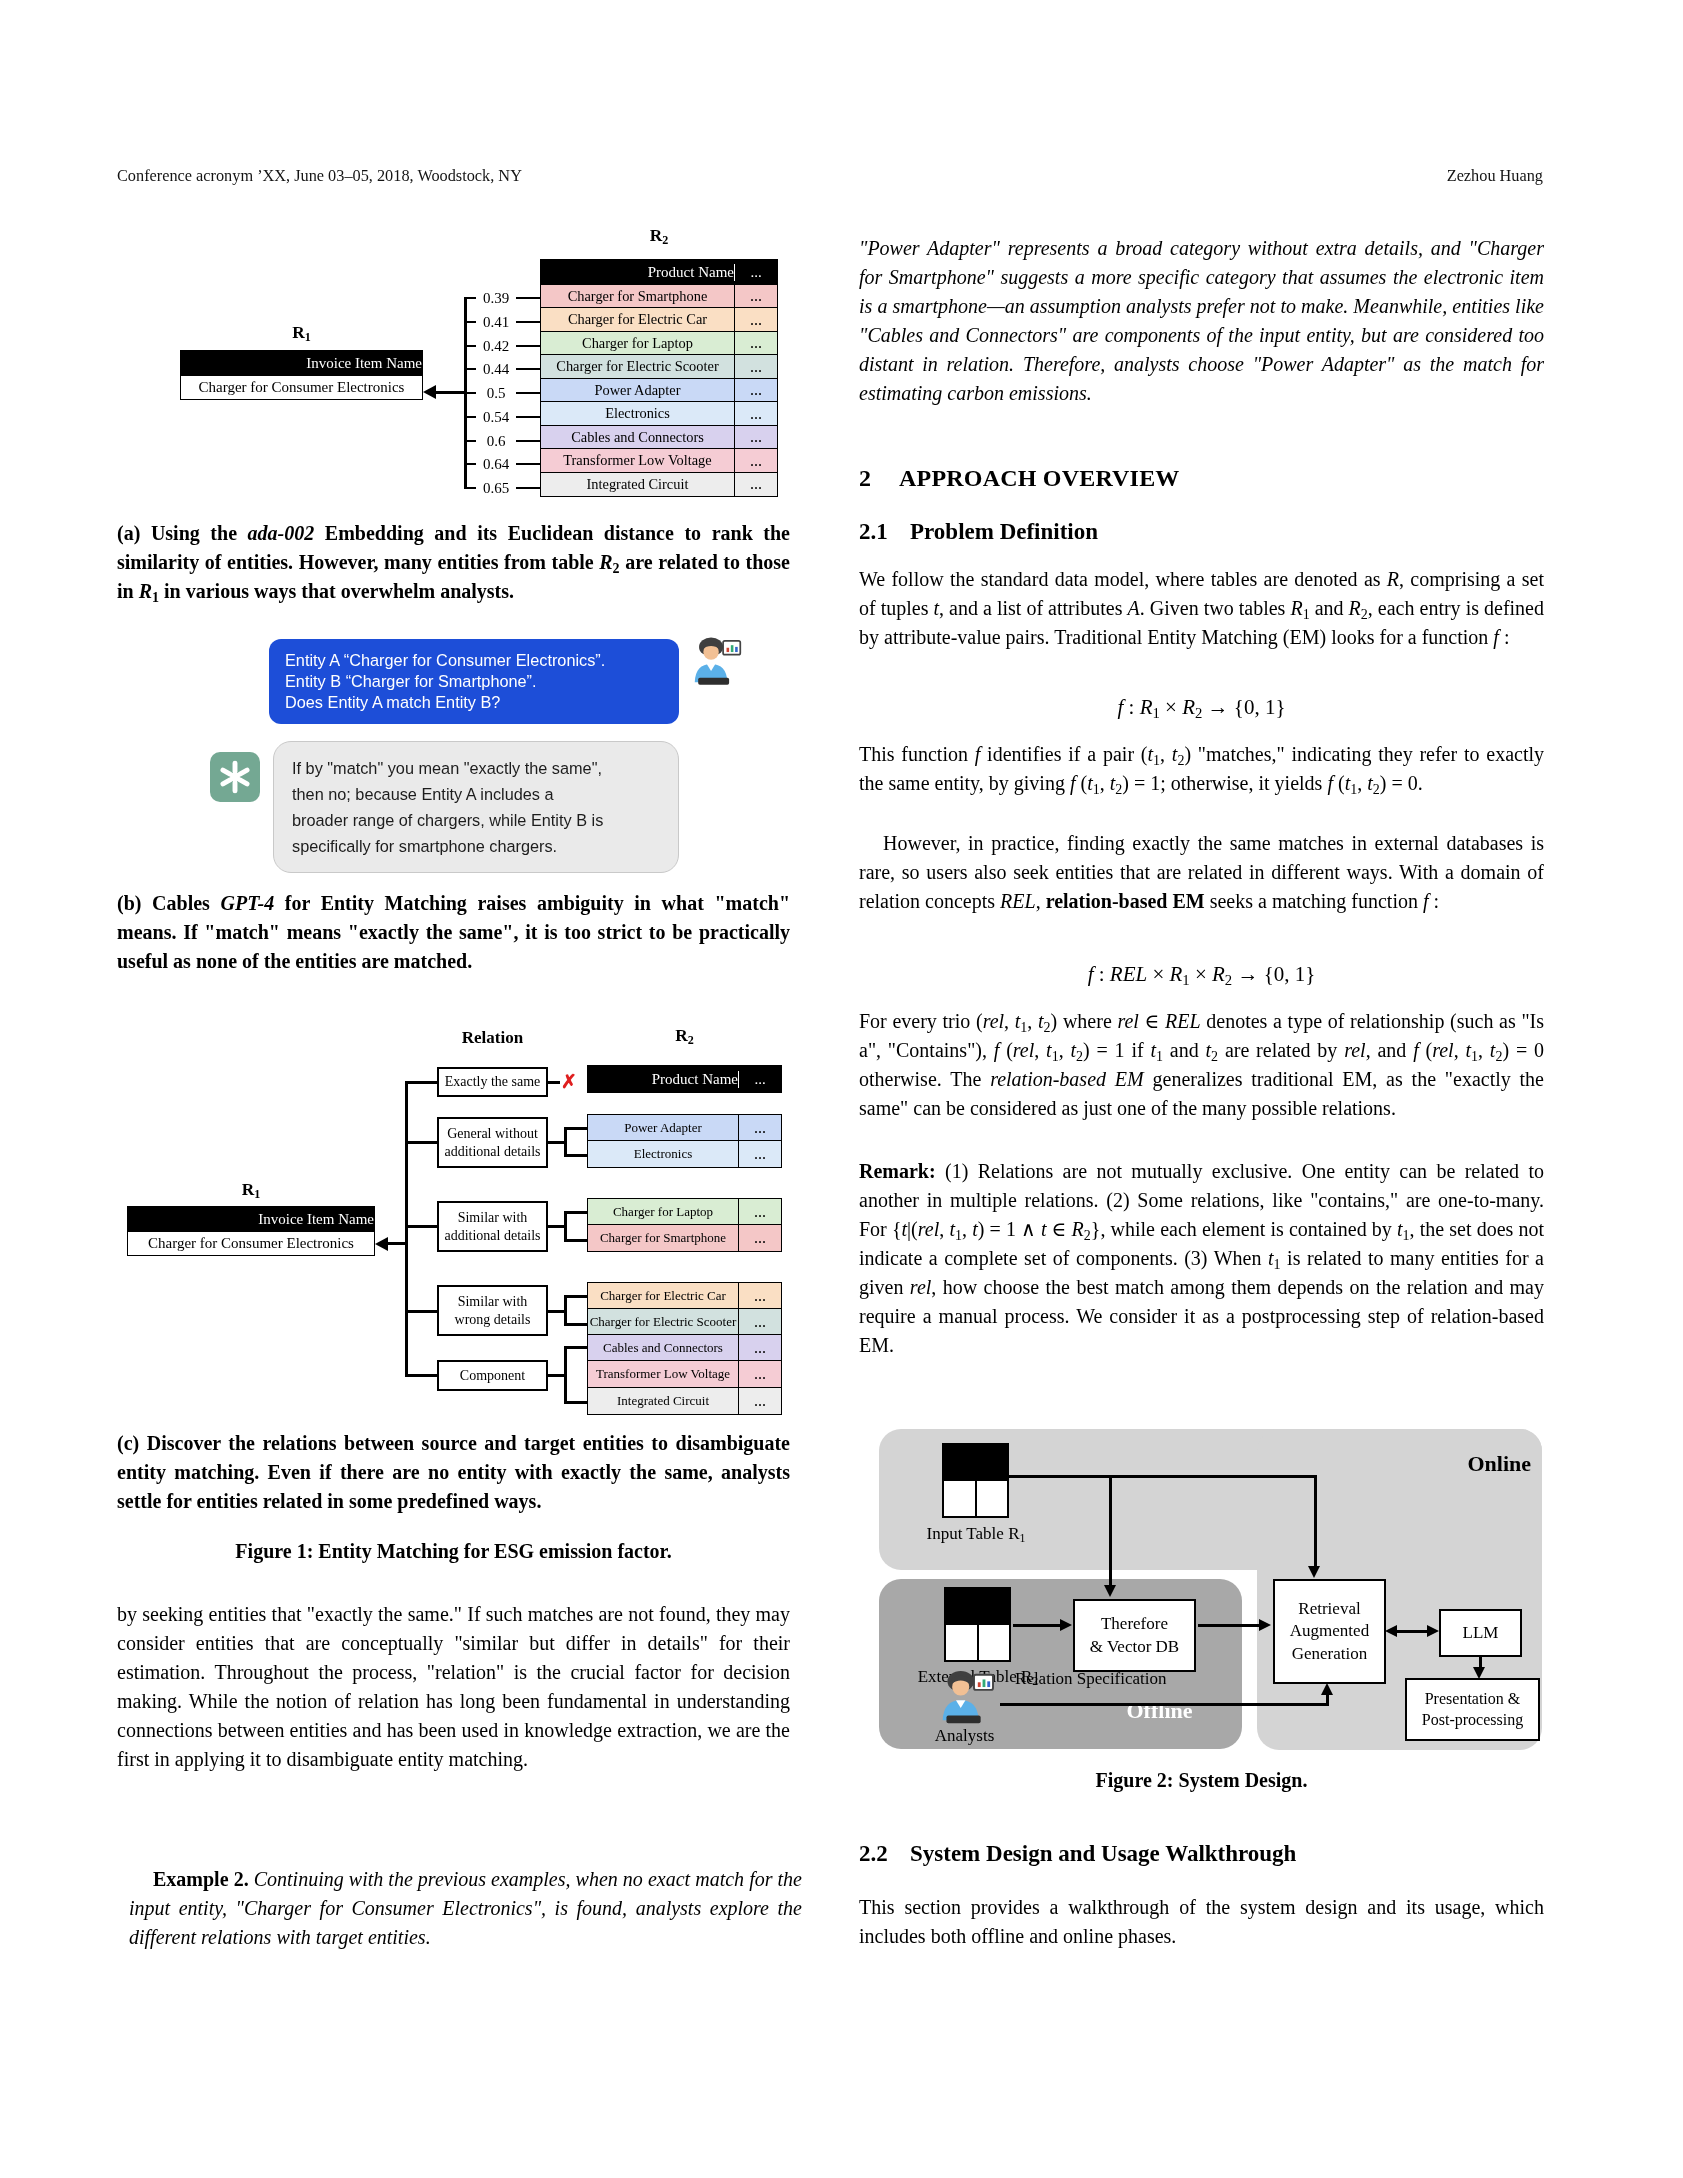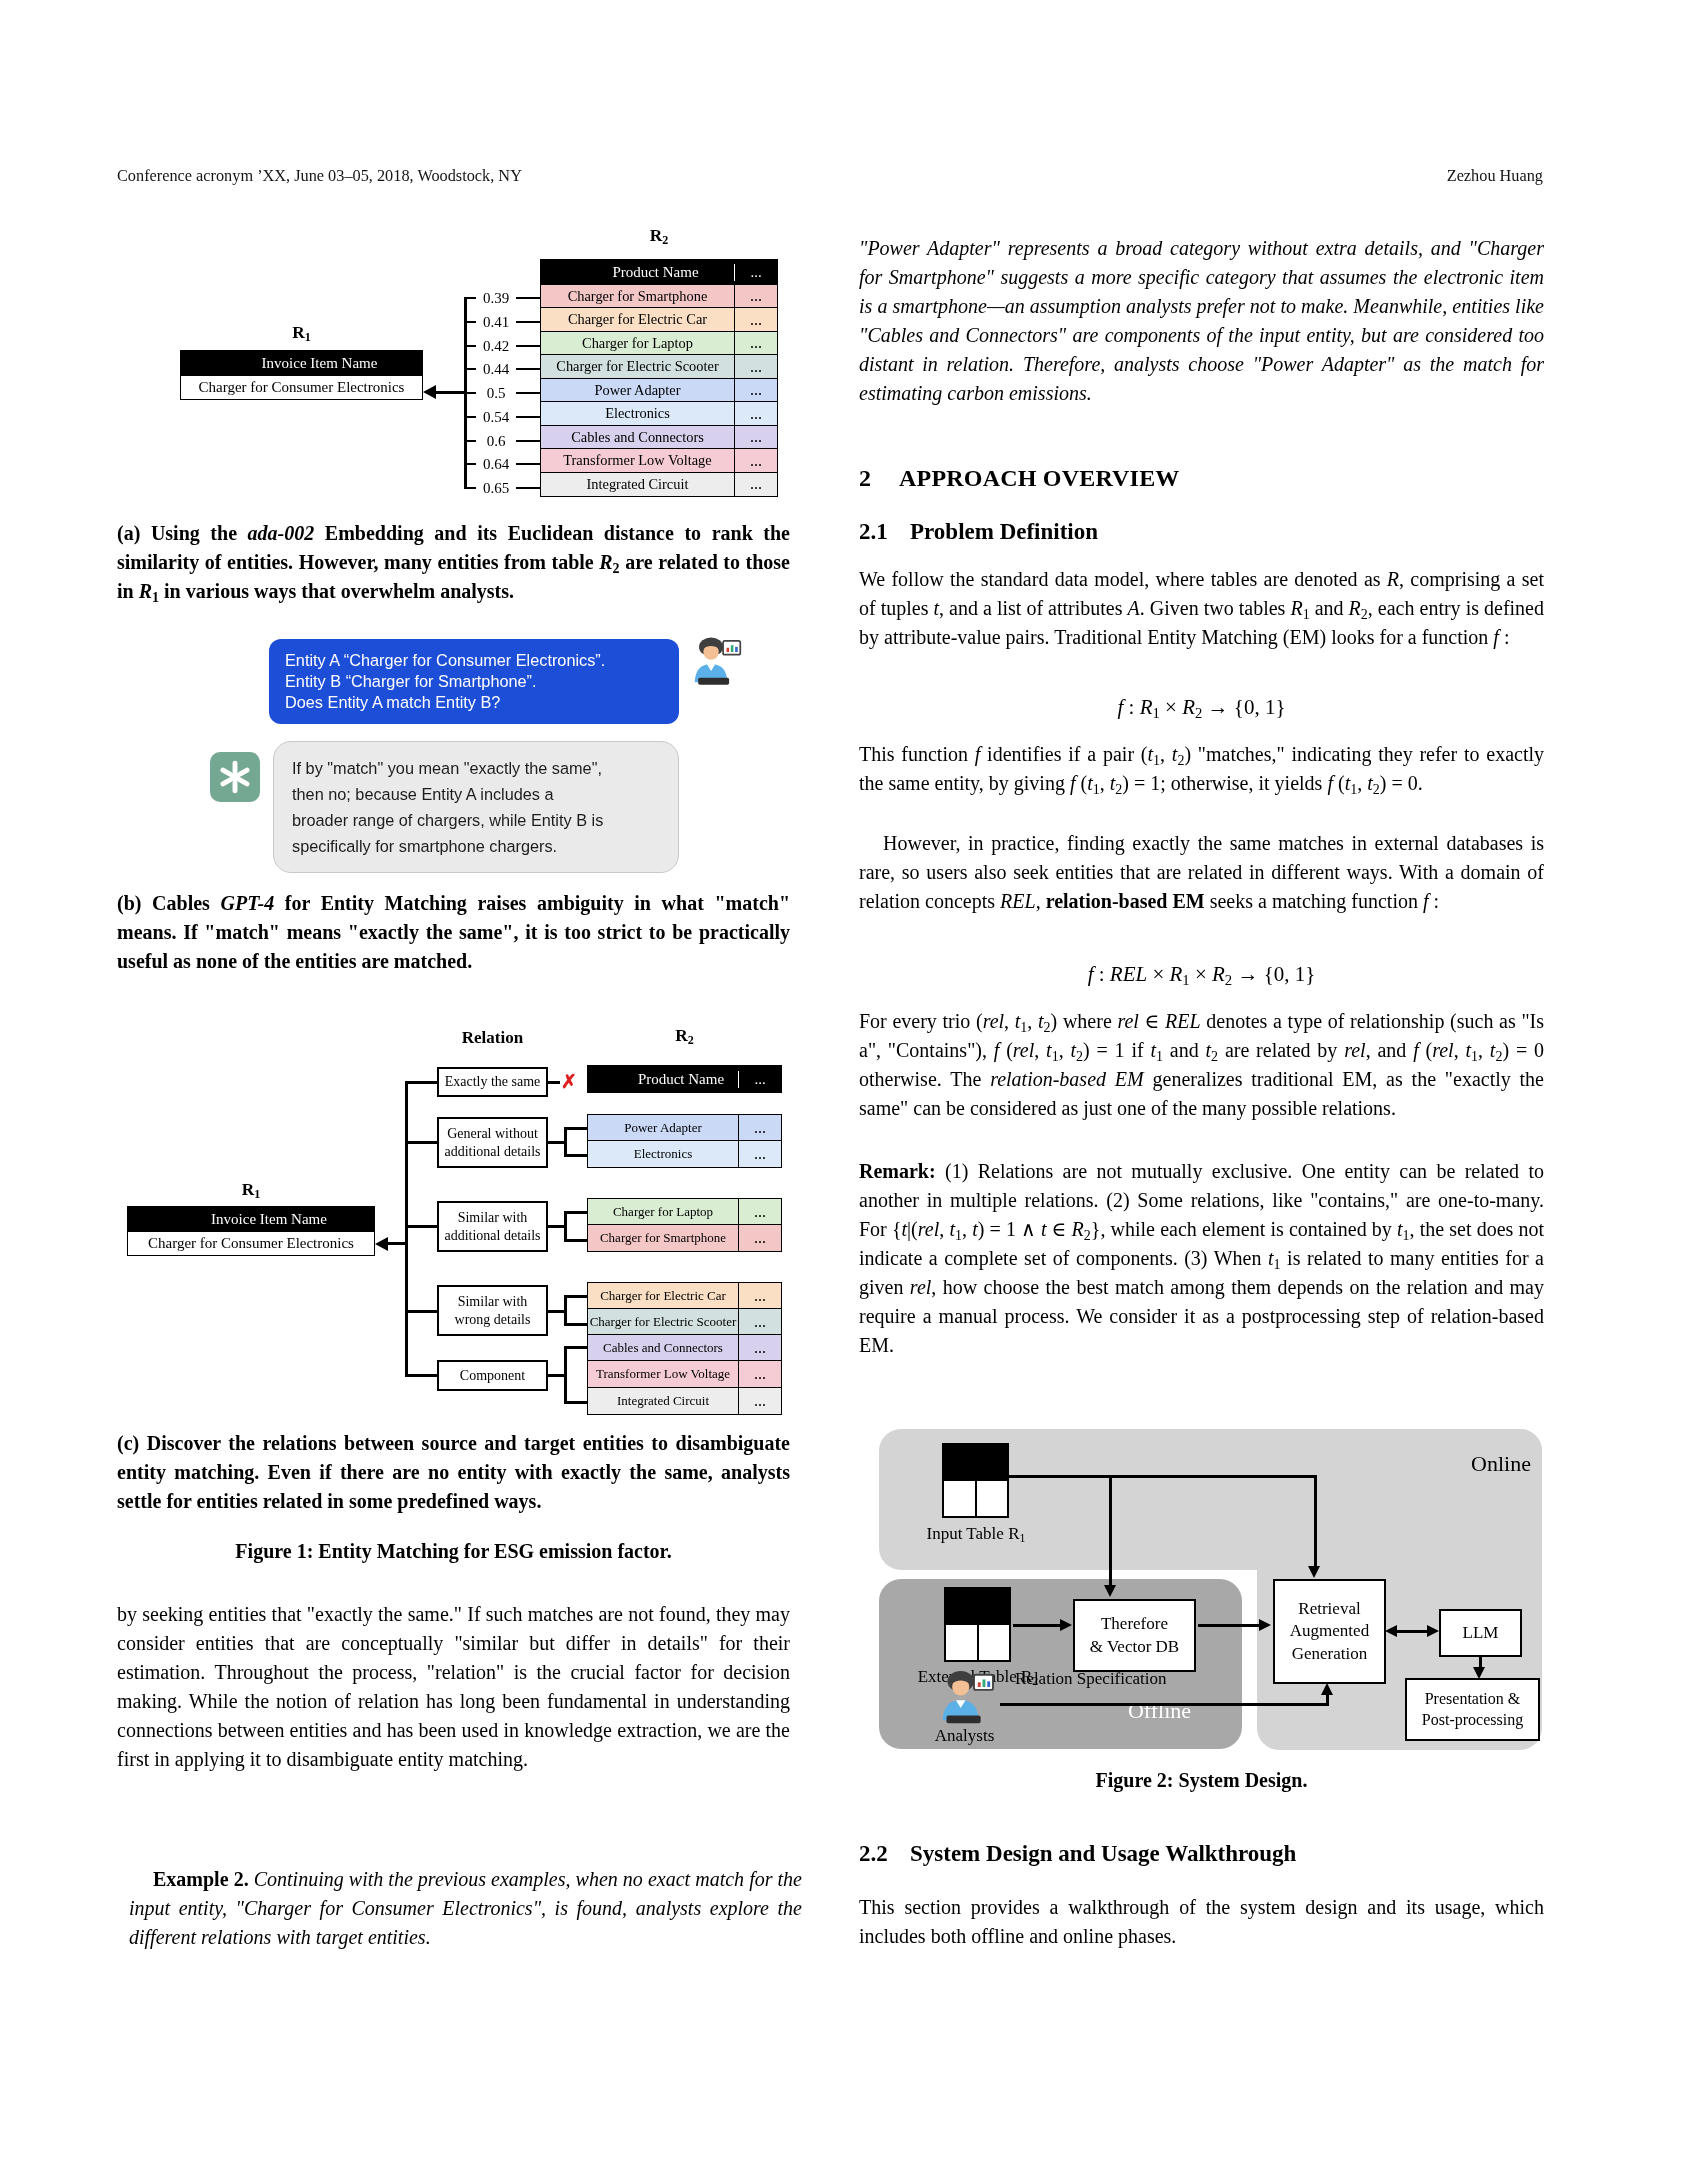--- a/index.html
+++ b/index.html
@@ -16,21 +16,21 @@
   .secnum{display:inline-block;min-width:40px;}
   .secnum3{display:inline-block;min-width:51px;}
   .formula{font-size:21px;text-align:center;}
   .it{font-style:italic;}
   .bo{font-weight:bold;}
   .sb{font-size:70%;vertical-align:-0.25em;line-height:0;}
   .ind{text-indent:24px;}
   
   .tblhdr{background:#000;color:#fff;display:flex;align-items:center;box-sizing:border-box;
           border:1.5px solid #000;font-size:15px;}
-  .tblhdr .nm{flex:1;text-align:center;padding-left:36px;}
+  .tblhdr .nm{flex:1;text-align:right;padding-left:36px;}
   .tblhdr .dt{width:42px;text-align:center;border-left:1.5px solid #fff;}
   .row{display:flex;align-items:center;box-sizing:border-box;border:1.5px solid #000;
        margin-top:-1.5px;background:#fff;}
   .row .nm{flex:1;text-align:center;white-space:nowrap;}
   .row .dt{width:42px;align-self:stretch;display:flex;align-items:center;justify-content:center;
            border-left:1.5px solid #000;}
   .lbl{font-weight:bold;font-size:17.3px;text-align:center;}
   
   .hl{position:absolute;background:#000;height:2.5px;}
   .vl{position:absolute;background:#000;width:2.5px;}
@@ -68,21 +68,21 @@
   .fbox{position:absolute;background:#fff;border:2.5px solid #000;box-sizing:border-box;
         display:flex;flex-direction:column;align-items:center;justify-content:center;
         text-align:center;font-size:17px;line-height:1.3;}
   .ticon{position:absolute;width:67px;height:75px;border:2.5px solid #000;background:#fff;
          box-sizing:border-box;display:flex;flex-direction:column;}
   .ticon .tt{height:34px;background:#000;}
   .ticon .tb{flex:1;display:flex;border-top:2.5px solid #000;}
   .ticon .tb i{flex:1;}
   .ticon .tb i:first-child{border-right:2.5px solid #000;}
   .f2lbl{position:absolute;font-size:17px;text-align:center;}
-  .zonelbl{position:absolute;font-weight:normal;font-size:22px;}
+  .zonelbl{position:absolute;font-weight:bold;font-size:22px;}
   .xmark{position:absolute;font-weight:bold;font-size:19px;line-height:19px;}
 </style>
 </head>
 <body>
 
 <div class="page">
 
   <div class="abs hdr">
     <span>Conference acronym ’XX, June 03–05, 2018, Woodstock, NY</span>
     <span>Zezhou Huang</span>

